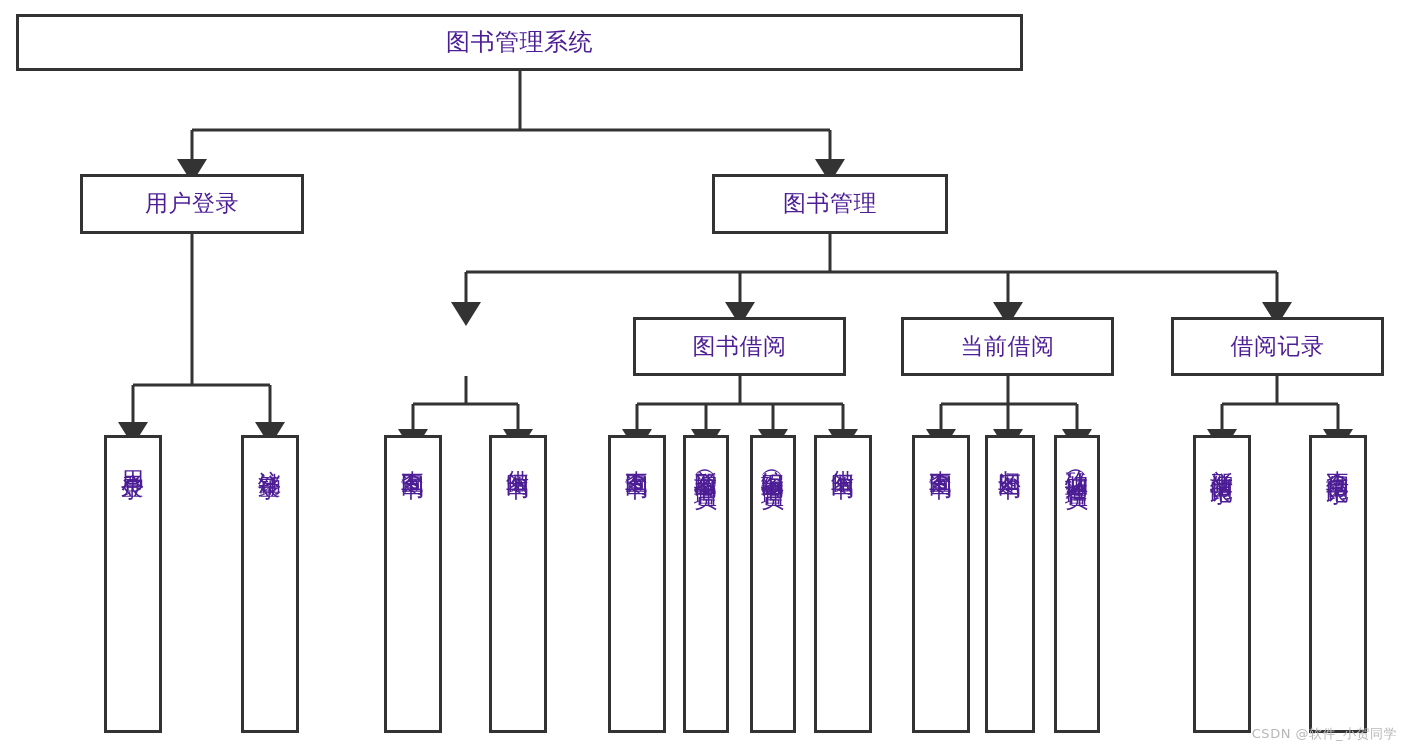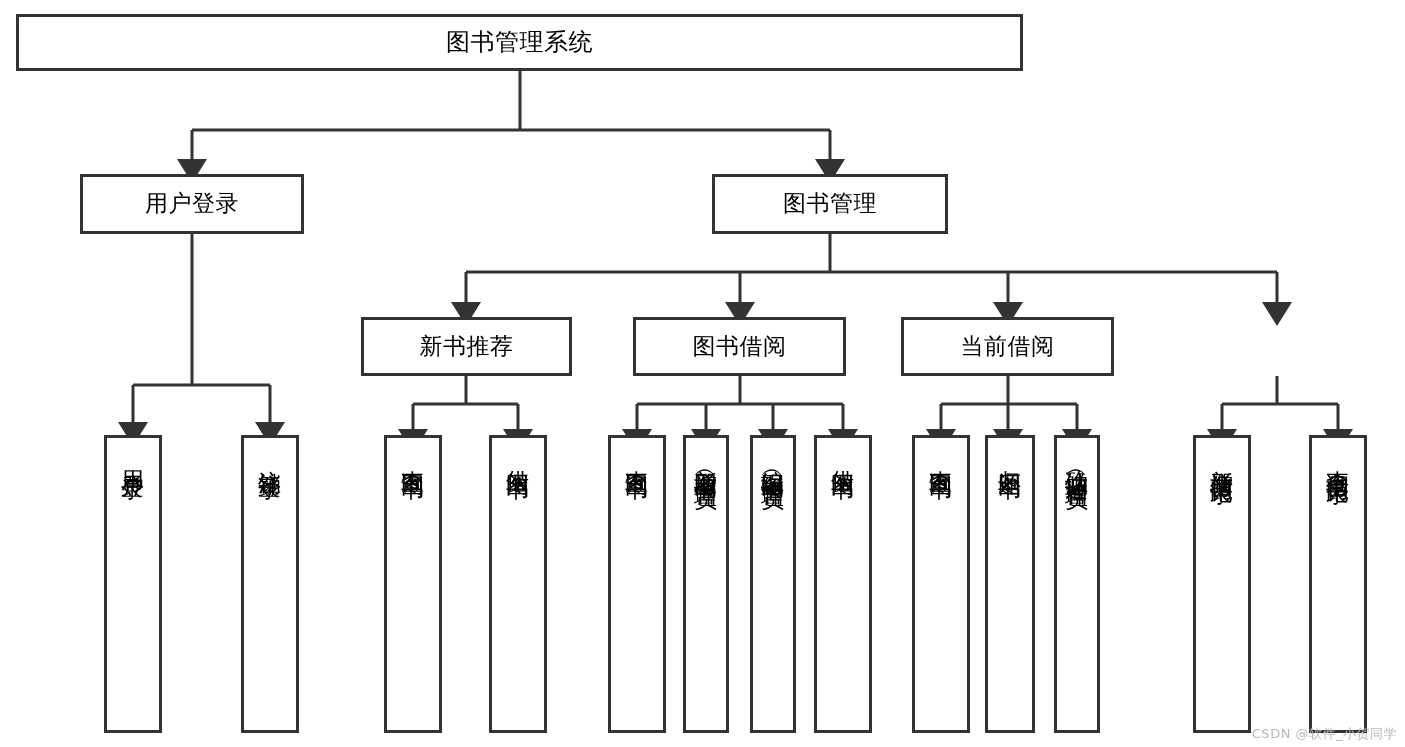--- a/index.html
+++ b/index.html
@@ -27,21 +27,21 @@
     pointer-events: none;
   }
   .node {
     position: absolute;
     box-sizing: border-box;
     border: 3px solid #333333;
     background: #ffffff;
     display: flex;
     align-items: center;
     justify-content: center;
-    color: #000000;
+    color: #4c1d95;
   }
   .node .label {
     display: block;
     line-height: 1.18;
     letter-spacing: 0.5px;
     white-space: nowrap;
   }
   
   .node.h .label {
     font-size: 23px;
@@ -134,32 +134,32 @@
   </div>
 
   <div class="node h" style="left:80px; top:174px; width:224px; height:60px;">
     <span class="label">用户登录</span>
   </div>
 
   <div class="node h" style="left:712px; top:174px; width:236px; height:60px;text-align:right;">
     <span class="label">图书管理</span>
   </div>
 
-  <div class="node h" style="left:361px; top:317px; width:211px; height:59px;">
-    <span class="label">新书推荐</span>
-  </div>
 
   <div class="node h" style="left:633px; top:317px; width:213px; height:59px;">
     <span class="label">图书借阅</span>
   </div>
 
   <div class="node h" style="left:901px; top:317px; width:213px; height:59px;">
     <span class="label">当前借阅</span>
   </div>
 
+  <div class="node h" style="left:1171px; top:317px; width:213px; height:59px;">
+    <span class="label">借阅记录</span>
+  </div>
 
   <div class="node v" style="left:104px; top:435px; width:58px; height:298px;">
     <span class="label">用户登录</span>
   </div>
 
   <div class="node v" style="left:241px; top:435px; width:58px; height:298px;">
     <span class="label">注销登录</span>
   </div>
 
   <div class="node v" style="left:384px; top:435px; width:58px; height:298px;">

